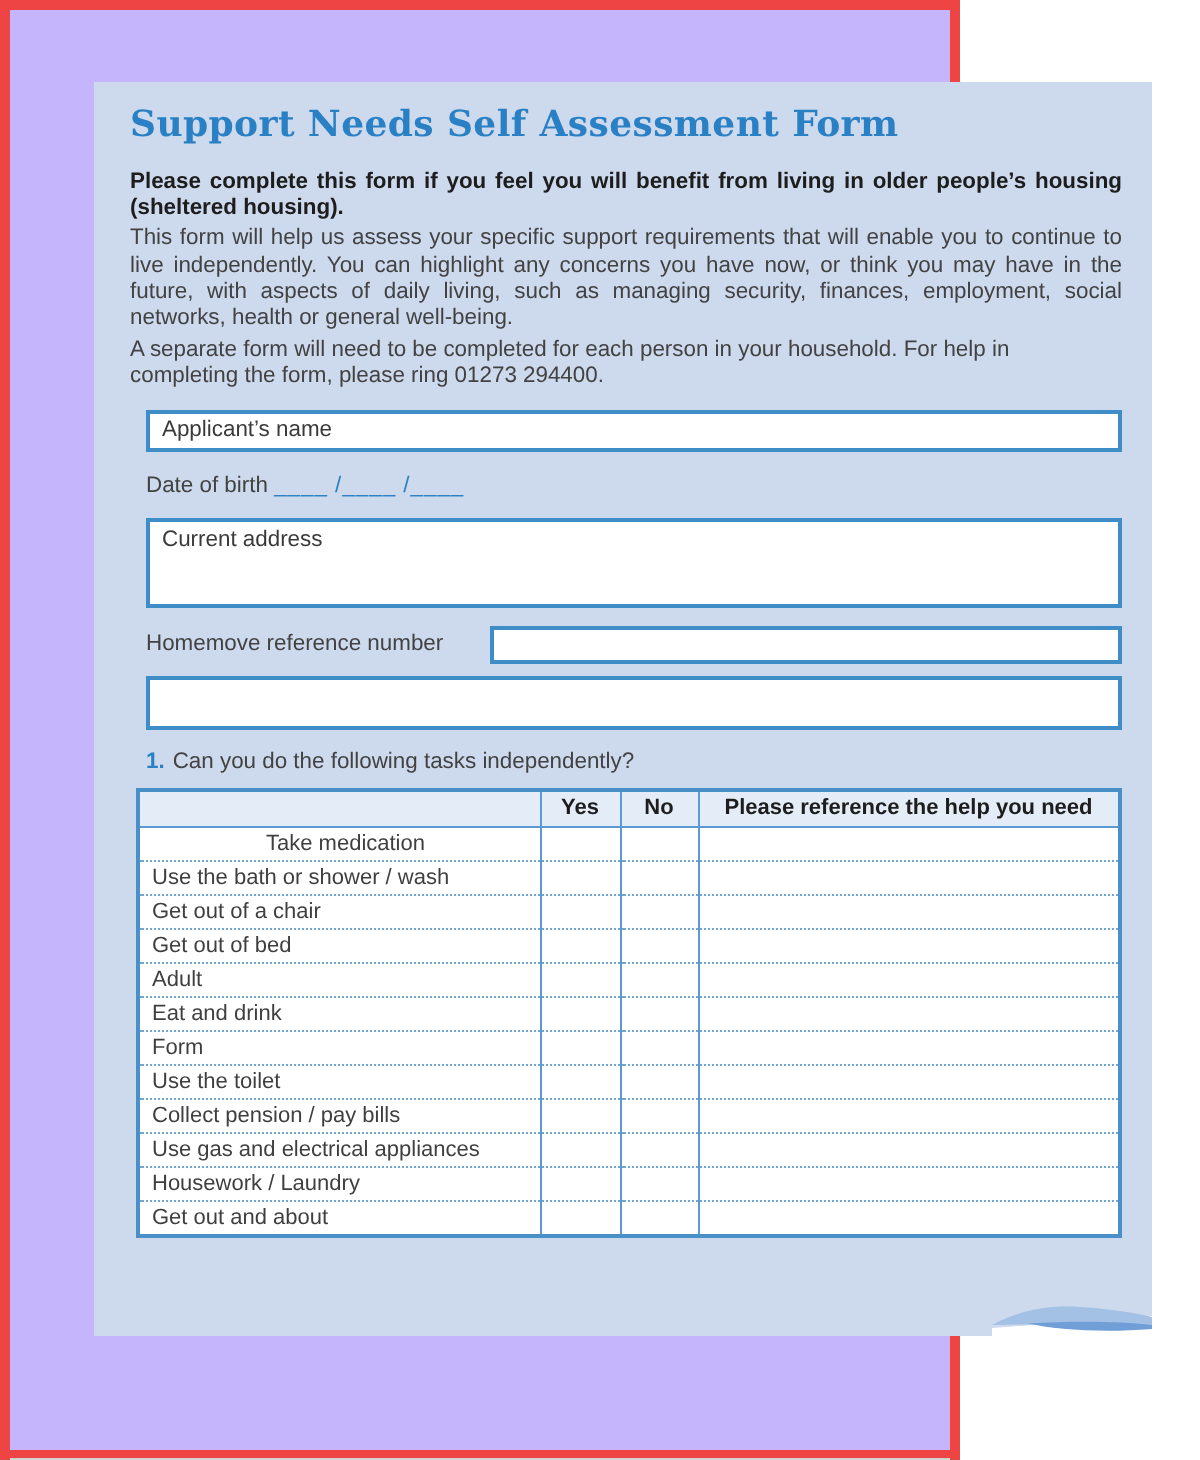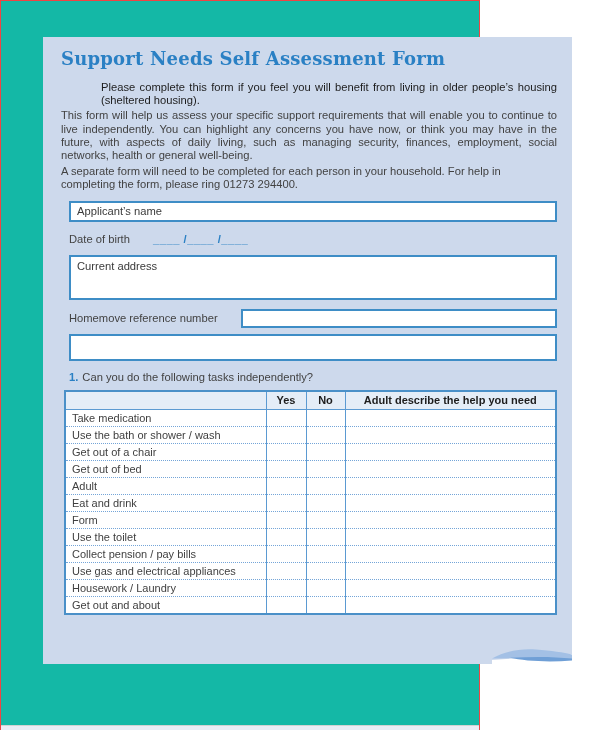--- a/index.html
+++ b/index.html
@@ -1,53 +1,53 @@
 <!DOCTYPE html>
 <html><head>
 <meta charset="utf-8">
 <style>
   * { margin:0; padding:0; box-sizing:border-box; }
   html,body { width:600px; height:730px; background:#ffffff; }
   body { font-family:"Liberation Sans", sans-serif; position:relative; overflow:hidden; }
 
   .screen {
     position:absolute; left:0; top:0; width:480px; height:730px;
-    background:#14b8a6; border:1px solid #ef4444;
+    background:#c4b5fd; border:5px solid #ef4444;
   }
 
   .page {
     position:absolute; left:42px; top:36px; width:529px; height:627px;
     background:#cdd9ec;
     padding:11px 15px 0 18px;
   }
 
   .page-title {
     font-family:"DejaVu Serif", serif;
     font-weight:bold; font-size:18px; line-height:21px;
     color:#2a80c4; letter-spacing:0.2px;
     margin-bottom:12px;
   }
 
   .para { font-size:11.2px; line-height:13.2px; color:#424242; text-align:justify; }
-  .para.bold { font-weight:normal; color:#1d1d1d;margin-left:40px; }
+  .para.bold { font-weight:bold; color:#1d1d1d; }
   .intro-bold  { margin-bottom:2px; }
   .intro-1     { margin-bottom:3px; }
   .intro-2     { margin-bottom:9px; text-align:left; }
 
   .fieldbox {
     background:#ffffff; border:2px solid #3e8dc6;
     margin-left:8px; width:488px;
     font-size:11.2px; color:#3a3a3a;
   }
   .applicant-box { height:21px; line-height:17px; padding-left:6px; }
   .address-box   { height:45px; padding:3px 14px 0 6px; }
   .blank-box     { height:27px; }
 
   .dob-row { margin:11px 0 0 8px; height:13px; font-size:11.2px; color:#424242; }
-  .dob-blanks { color:#2a80c4; font-weight:bold; letter-spacing:0.5px;margin-left:20px; }
+  .dob-blanks { color:#2a80c4; font-weight:normal; letter-spacing:0.5px; }
 
   .address-box { margin-top:9px; }
 
   .homemove-row { margin:9px 0 0 8px; display:flex; align-items:center; height:19px; }
   .homemove-label { font-size:11.2px; color:#424242; width:172px; }
   .homemove-box {
     flex:1; height:19px; background:#ffffff; border:2px solid #3e8dc6;
     margin-right:0; width:auto; margin-left:0;
   }
 
@@ -69,21 +69,21 @@
     border-left:1px solid #5b9ad2;
     font-size:11px; vertical-align:middle;
     overflow:hidden; white-space:nowrap;
   }
   table.tasks th:first-child, table.tasks td:first-child { border-left:none; }
   table.tasks thead th {
     background:#e4edf7; color:#1d1d1d; font-weight:bold;
     height:19px; border-bottom:1px solid #5b9ad2; text-align:center;
   }
   table.tasks tbody td { height:17px; border-top:1px dotted #74a5d8; background:#ffffff; }
-  table.tasks tbody tr:first-child td { border-top:none; }
+  table.tasks tbody tr:first-child td { border-top:none;text-align:center; }
   .c-task { width:201px; text-align:left; padding-left:6px; color:#3f3f3f; }
   .c-yes  { width:40px; }
   .c-no   { width:39px; }
   .c-desc { width:211px; }
 
   .corner-swoosh {
     position:absolute; right:0; bottom:-3px; width:86px; height:22px;
   }
 
   .bottom-strip {
@@ -130,21 +130,21 @@
     <div class="question-row">
       <span class="question-number">1.</span><span>Can you do the following tasks independently?</span>
     </div>
 
     <table class="tasks">
       <thead>
         <tr>
           <th class="c-task"></th>
           <th class="c-yes">Yes</th>
           <th class="c-no">No</th>
-          <th class="c-desc">Adult describe the help you need</th>
+          <th class="c-desc">Please reference the help you need</th>
         </tr>
       </thead>
       <tbody>
   <tr>
     <td class="c-task">Take medication</td>
     <td class="c-yes"></td>
     <td class="c-no"></td>
     <td class="c-desc"></td>
   </tr>
 

